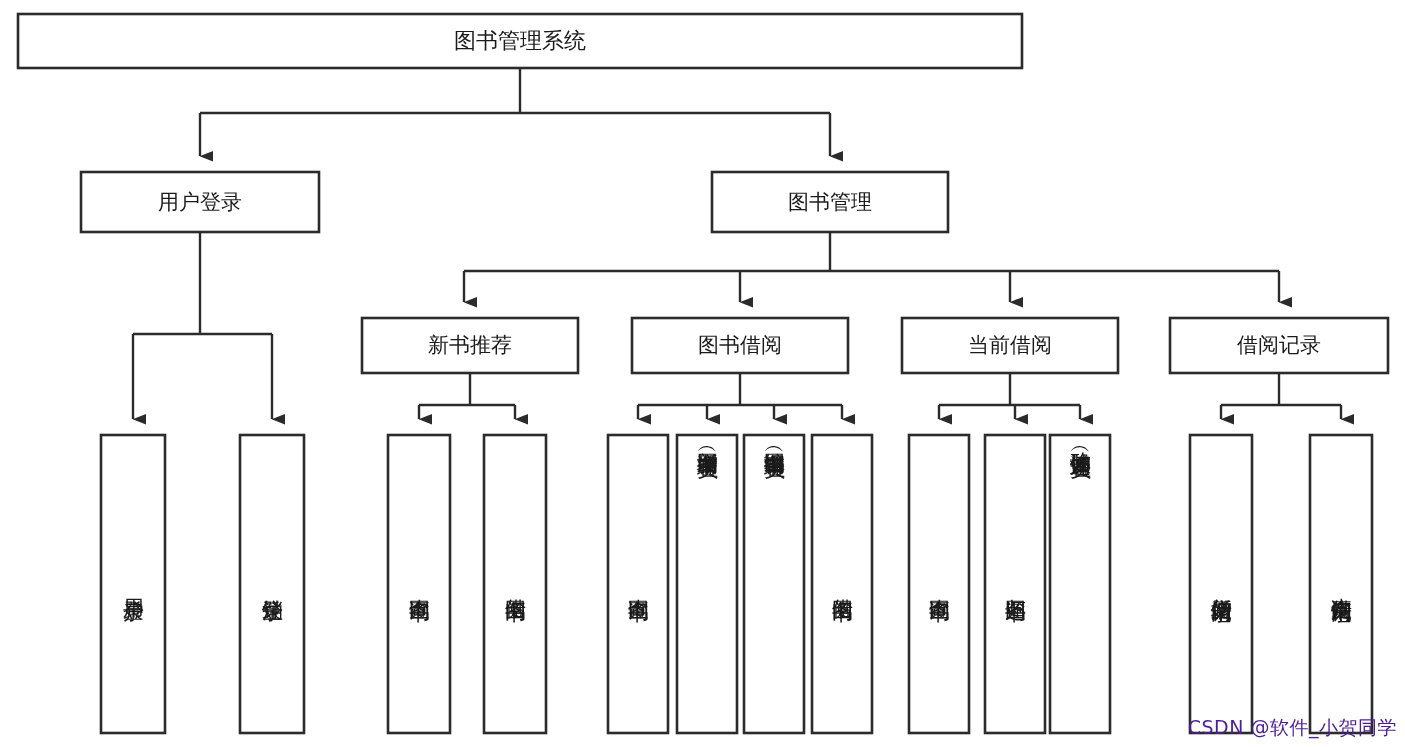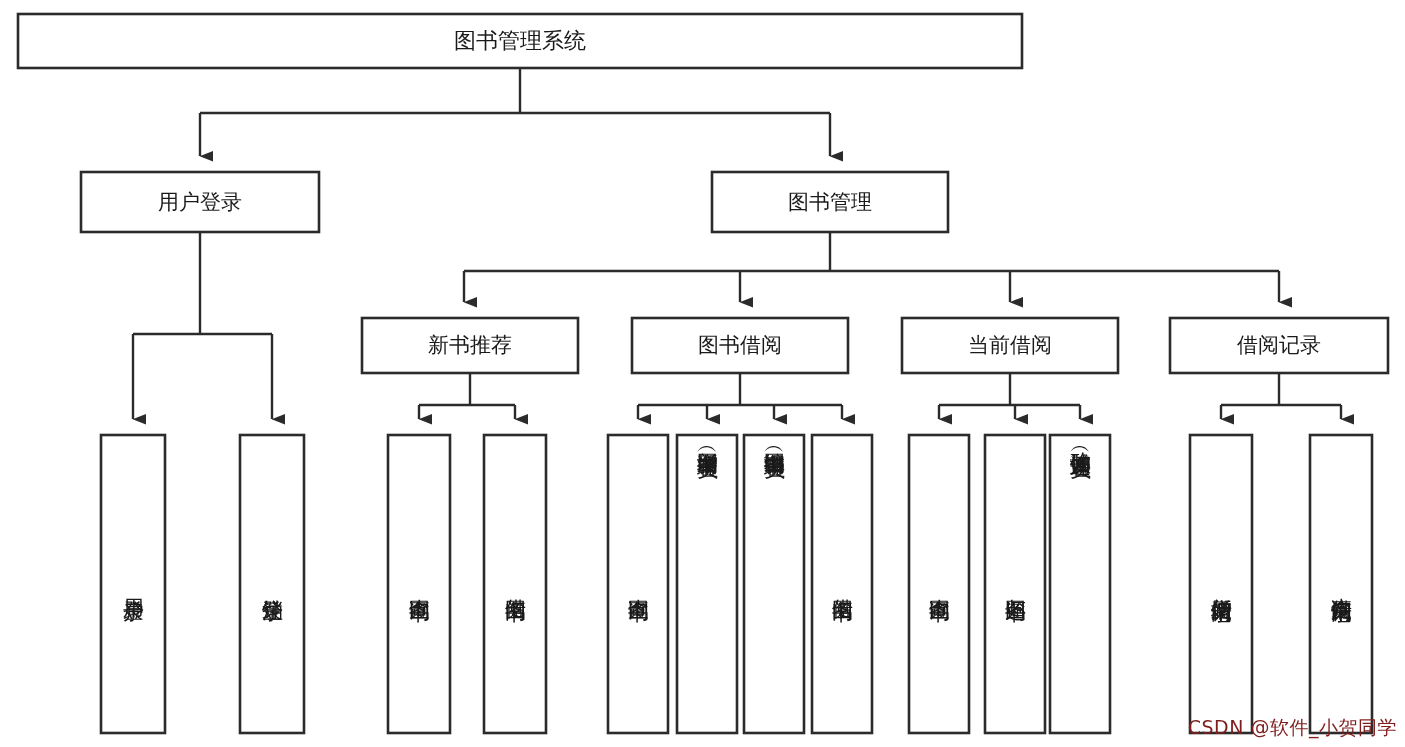--- a/index.html
+++ b/index.html
@@ -67,21 +67,21 @@
     letter-spacing: 1px;
     white-space: nowrap;
     text-align: center;
   }
   #watermark {
     position: absolute;
     right: 8px;
     bottom: 6px;
     font-family: "DejaVu Sans", "Liberation Sans", sans-serif;
     font-size: 19px;
-    color: #7f1d1d;
+    color: #4c1d95;
     letter-spacing: 0.5px;
     user-select: none;
   }
 </style>
 </head>
 <body>
 
 <svg id="diagram" viewBox="0 0 1405 747" xmlns="http://www.w3.org/2000/svg">
   <defs>
     <marker id="arrow" viewBox="0 0 12 14" refX="5.6" refY="13.2" markerWidth="12" markerHeight="14" orient="auto" markerUnits="userSpaceOnUse">

